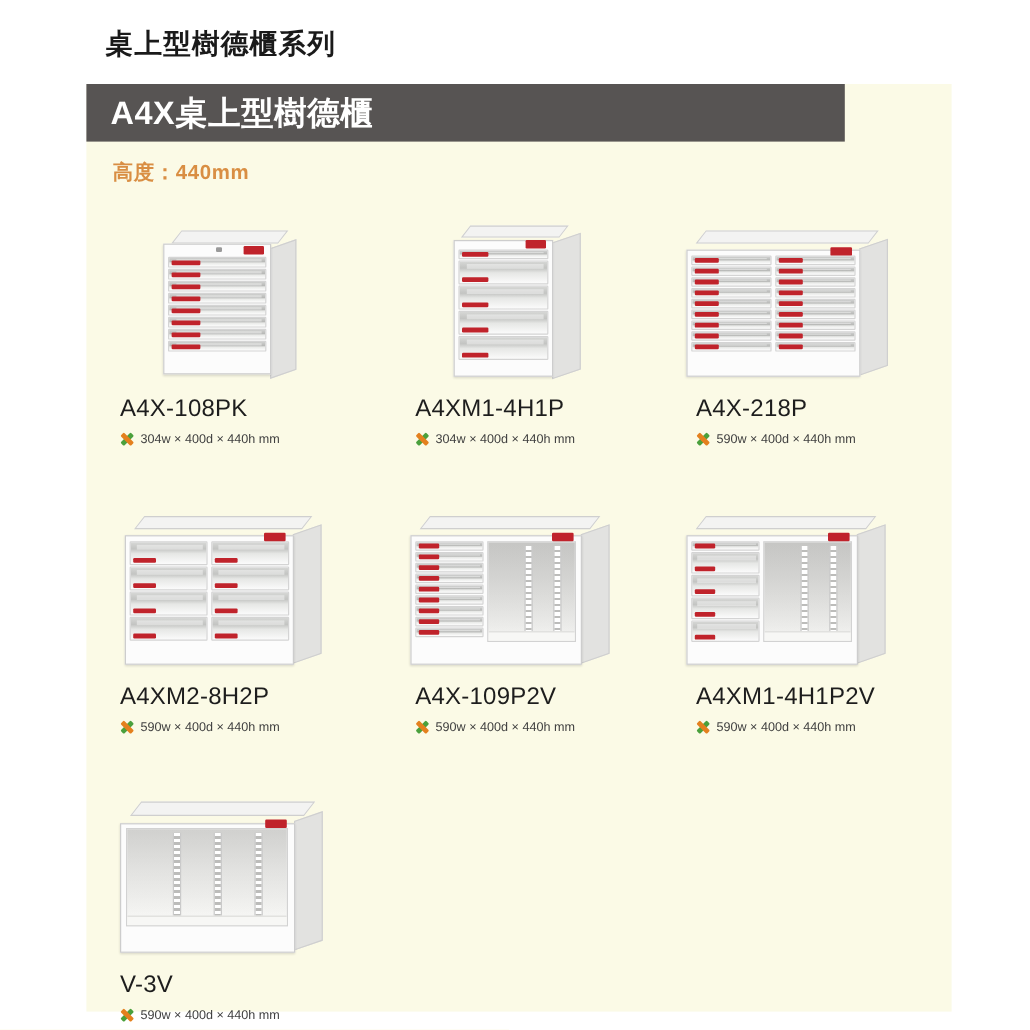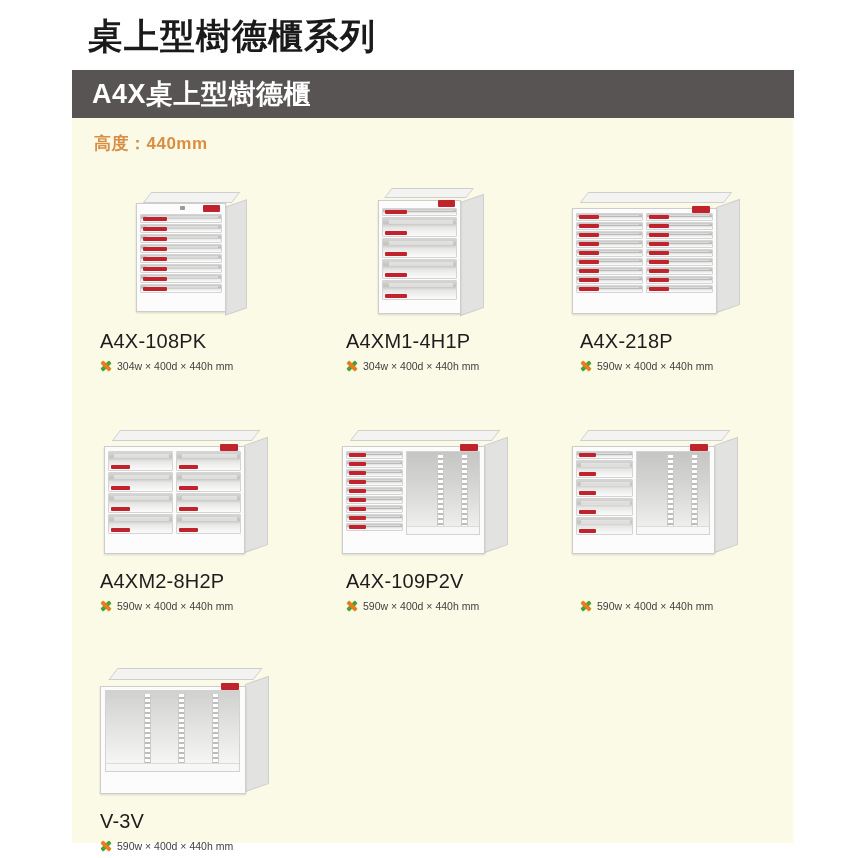--- a/index.html
+++ b/index.html
@@ -5,32 +5,32 @@
   html,body{margin:0;padding:0;}
   body{
     width:858px;height:858px;background:#ffffff;
     font-family:"Liberation Sans","DejaVu Sans",sans-serif;
     overflow:hidden;
   }
   .page{position:relative;width:858px;height:858px;}
 
   .series-title{
     position:absolute;left:88px;top:8px;
-    font-size:35px;font-weight:700;color:#1a1a1a;
+    font-size:23px;font-weight:700;color:#1a1a1a;
     letter-spacing:1px;line-height:56px;
   }
 
   .panel{
     position:absolute;left:72px;top:70px;
     width:721px;height:773px;
     background:#fbfae6;
   }
 
   .panel-header{
-    position:absolute;left:0;top:0;width:722px;height:48px;
+    position:absolute;left:0;top:0;width:632px;height:48px;
     background:#575453;
   }
   .panel-header-title{
     position:absolute;left:20px;top:50%;transform:translateY(-50%);
     color:#ffffff;font-size:27px;font-weight:700;letter-spacing:0.5px;
     white-space:nowrap;
   }
 
   .height-note{
     position:absolute;left:22px;top:62px;
@@ -507,20 +507,21 @@
                   </div>
               </div>
               <div class="vbay" style="left:64px;top:21px;width:74px;height:84px;">
                 <div class="backwall"></div>
                 <div class="divider" style="left:30px;"></div>
                 <div class="divider" style="left:54px;"></div>
                 <div class="floor"></div>
               </div>
             </div>
           </div>
+          <div class="model-name">A4XM1-4H1P2V</div>
           <div class="dims">
             <span class="xicon">
                 <span class="a"></span>
                 <span class="b"></span>
               </span>
             <span>590w × 400d × 440h mm</span>
           </div>
         </div>
       </div>
 

